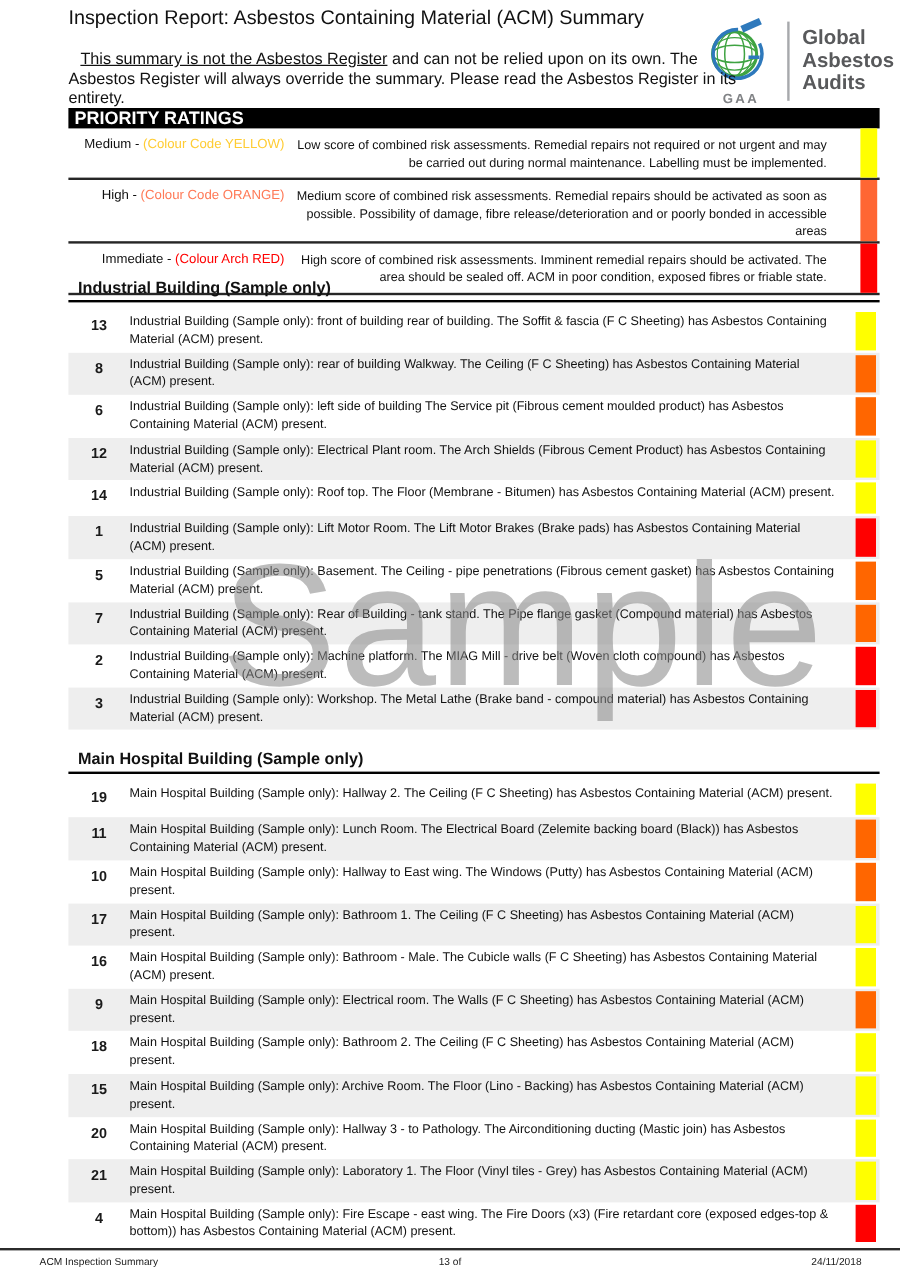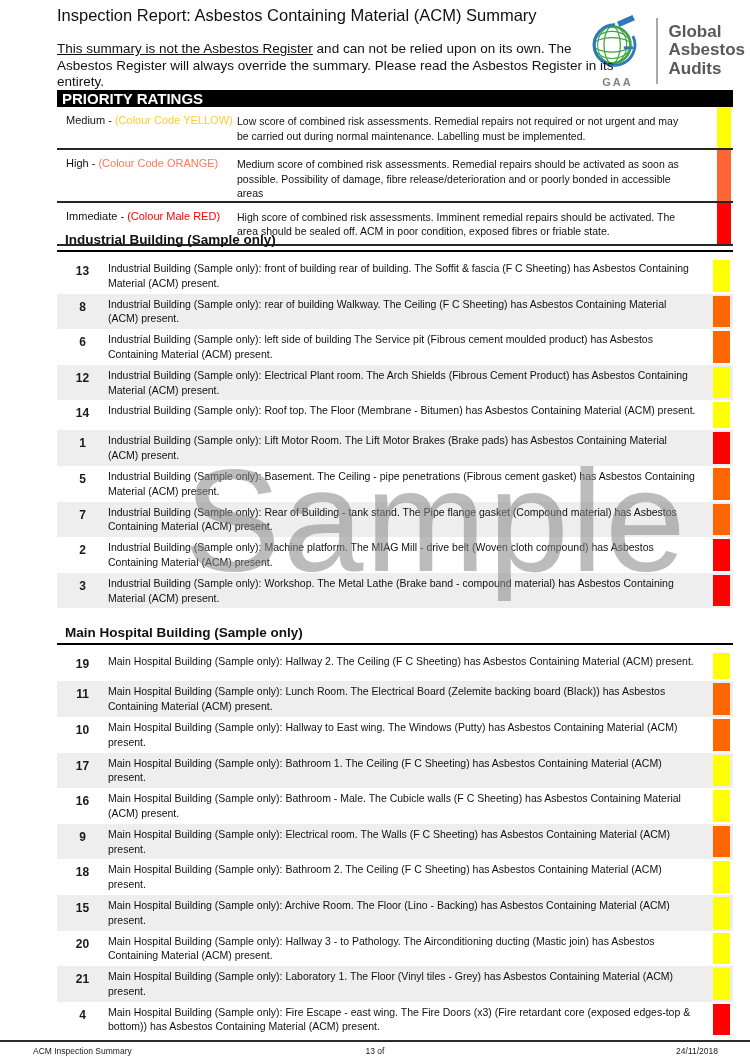--- a/index.html
+++ b/index.html
@@ -11,34 +11,34 @@
   .abs{position:absolute;}
   
   .doc-title{
     left:57px;top:6px;width:540px;
     font-size:16.5px;font-weight:normal;color:#111;
   }
   .intro{
     left:57px;top:41px;width:558px;
     font-size:13.5px;line-height:16.5px;color:#111;
   }
-  .intro .u{text-decoration:underline;}
+  .intro .u{text-decoration:underline;margin-left:10px;}
   
   .logo{right:5px;top:13px;display:flex;align-items:center;}
   .logo-mark{display:flex;flex-direction:column;align-items:center;margin-right:10px;}
   .logo-acronym{font-size:11px;font-weight:bold;color:#808285;letter-spacing:2px;margin-top:1px;}
   .logo-divider{width:2px;height:66px;background:#a7a9ac;margin-right:10px;}
   .logo-name{font-size:17px;font-weight:bold;color:#58595b;line-height:18.5px;}
   
   .priority-header{
     left:57px;top:90px;width:676px;height:17px;background:#000;
     color:#fff;font-size:15px;font-weight:bold;line-height:17px;
     padding-left:5px;box-sizing:border-box;
   }
-  .priority-table{left:57px;top:107px;width:676px;}
+  .priority-table{left:57px;top:107px;width:676px;text-align:right;}
   .priority-row{
     position:relative;min-height:43px;box-sizing:border-box;
     border-bottom:2px solid #262626;display:flex;align-items:flex-start;
     padding-top:7px;
   }
   .priority-label{width:180px;box-sizing:border-box;padding-left:9px;font-size:11px;color:#111;}
   .priority-desc{width:462px;box-sizing:border-box;font-size:10.5px;line-height:14.5px;color:#111;padding-right:10px;}
   .priority-bar{position:absolute;right:2px;top:0;bottom:0;width:14px;}
   
   .sections{left:57px;top:232px;width:676px;}
@@ -109,21 +109,21 @@
       <div class="priority-label"><span>Medium - </span><span style="color: rgb(255, 204, 51);">(Colour Code YELLOW)</span></div>
       <div class="priority-desc">Low score of combined risk assessments. Remedial repairs not required or not urgent and may be carried out during normal maintenance. Labelling must be implemented.</div>
       <div class="priority-bar" style="background: rgb(255, 255, 0);"></div>
     </div>
     <div class="priority-row">
       <div class="priority-label"><span>High - </span><span style="color: rgb(255, 121, 86);">(Colour Code ORANGE)</span></div>
       <div class="priority-desc">Medium score of combined risk assessments. Remedial repairs should be activated as soon as possible. Possibility of damage, fibre release/deterioration and or poorly bonded in accessible areas</div>
       <div class="priority-bar" style="background: rgb(255, 102, 51);"></div>
     </div>
     <div class="priority-row">
-      <div class="priority-label"><span>Immediate - </span><span style="color: rgb(255, 0, 0);">(Colour Male RED)</span></div>
+      <div class="priority-label"><span>Immediate - </span><span style="color: rgb(255, 0, 0);">(Colour Arch RED)</span></div>
       <div class="priority-desc">High score of combined risk assessments. Imminent remedial repairs should be activated. The area should be sealed off. ACM in poor condition, exposed fibres or friable state.</div>
       <div class="priority-bar" style="background: rgb(255, 0, 0);"></div>
     </div>
   </div>
 
 <div class="abs sections">
     <div class="section">
       <div class="section-heading">Industrial Building (Sample only)</div>
       <div class="section-rows">
         <div class="item-row">

